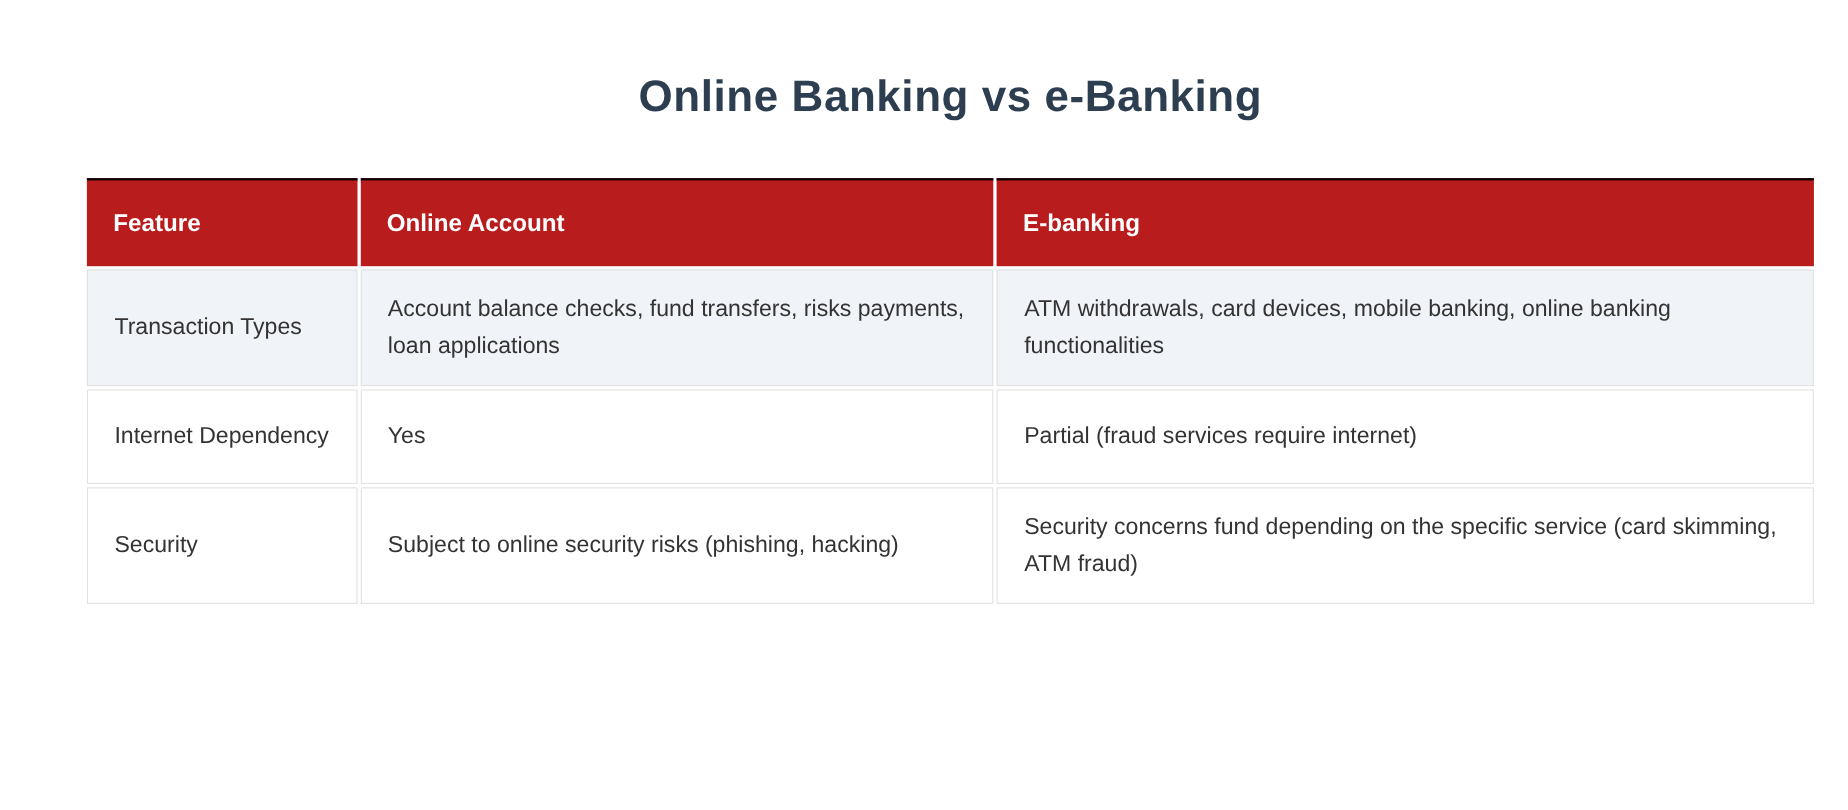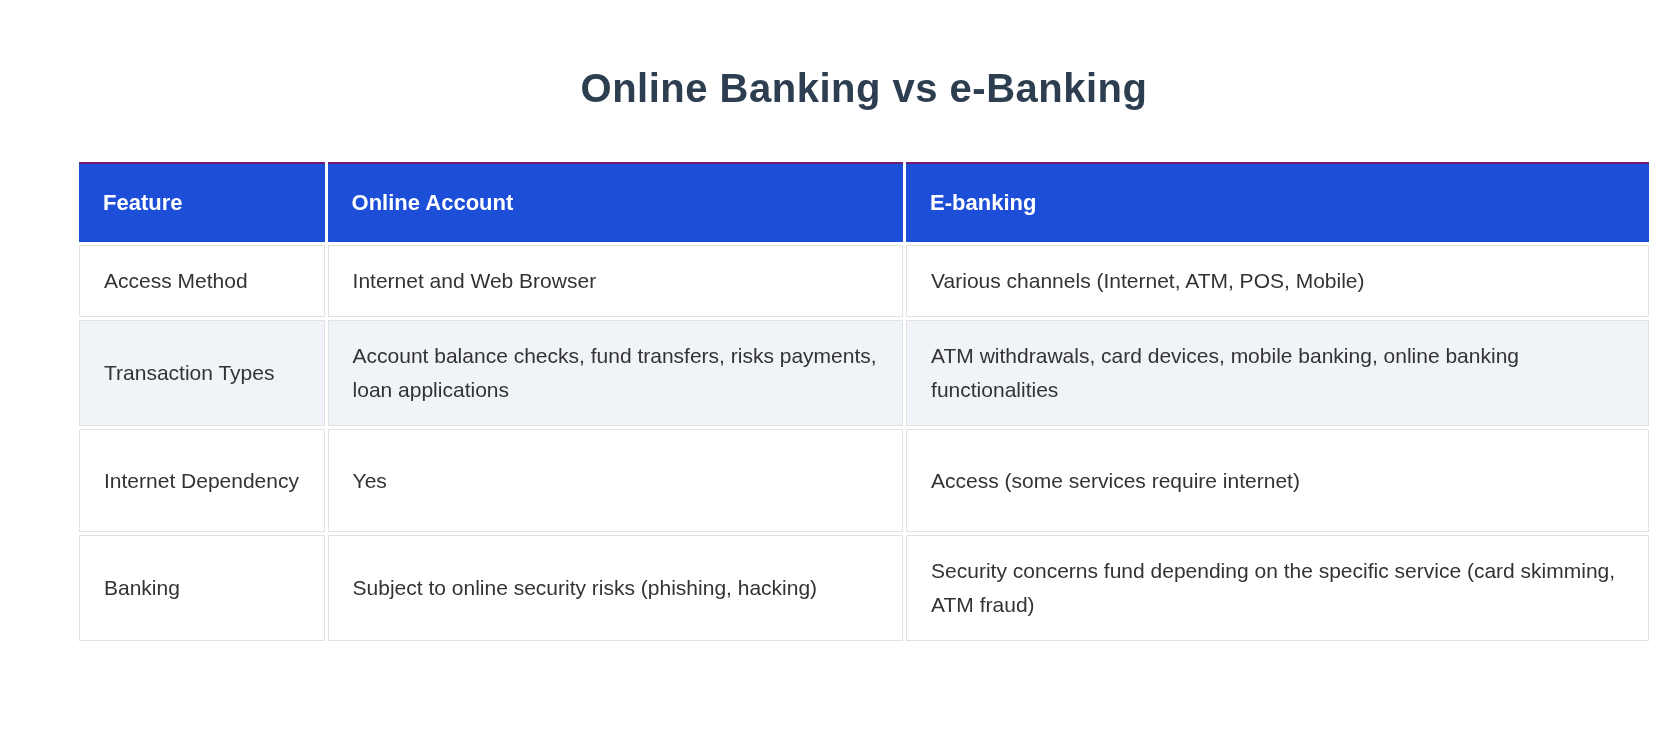--- a/index.html
+++ b/index.html
@@ -27,43 +27,43 @@
     width: 1600px;
     margin: 0 auto;
     border-collapse: separate;
     border-spacing: 3px;
     table-layout: fixed;
   }
   col.c-feature  { width: 15.7%; }
   col.c-online   { width: 36.8%; }
   col.c-ebank    { width: 47.5%; }
   th {
-    background: #1d4ed8;
-    border-top: 2px solid #701a75;
+    background: #b91c1c;
+    border-top: 2px solid #000000;
     color: #ffffff;
     font-size: 22px;
     font-weight: bold;
     text-align: left;
     padding: 26px 24px;
     height: 80px;
     vertical-align: middle;
   }
   td {
     border: 1px solid #e2e2e2;
     font-size: 21px;
     color: #333333;
     line-height: 1.62;
     padding: 18px 24px;
     vertical-align: middle;
     background: #ffffff;
   }
   tr.alt td {
     background: #f0f3f8;
   }
-  tr.row-tall td { height: 103px; }
+  tr.row-tall td { height: 86px; }
   tr.row-short td { height: 68px; }
 </style>
 </head>
 <body>
 
 <div class="page">
   <h1 class="page-title">Online Banking vs e-Banking</h1>
 
   <table class="compare">
     <colgroup>
@@ -72,35 +72,30 @@
       <col class="c-ebank">
     </colgroup>
     <thead>
       <tr>
         <th>Feature</th>
         <th>Online Account</th>
         <th>E-banking</th>
       </tr>
     </thead>
     <tbody>
-      <tr class="row-short">
-        <td>Access Method</td>
-        <td>Internet and Web Browser</td>
-        <td>Various channels (Internet, ATM, POS, Mobile)</td>
-      </tr>
       <tr class="alt row-tall">
         <td>Transaction Types</td>
         <td>Account balance checks, fund transfers, risks payments, loan applications</td>
         <td>ATM withdrawals, card devices, mobile banking, online banking functionalities</td>
       </tr>
       <tr class="row-tall">
         <td>Internet Dependency</td>
         <td>Yes</td>
-        <td>Access (some services require internet)</td>
+        <td>Partial (fraud services require internet)</td>
       </tr>
       <tr class="row-tall">
-        <td>Banking</td>
+        <td>Security</td>
         <td>Subject to online security risks (phishing, hacking)</td>
         <td>Security concerns fund depending on the specific service (card skimming, ATM fraud)</td>
       </tr>
     </tbody>
   </table>
 </div>
 
 </body></html>

